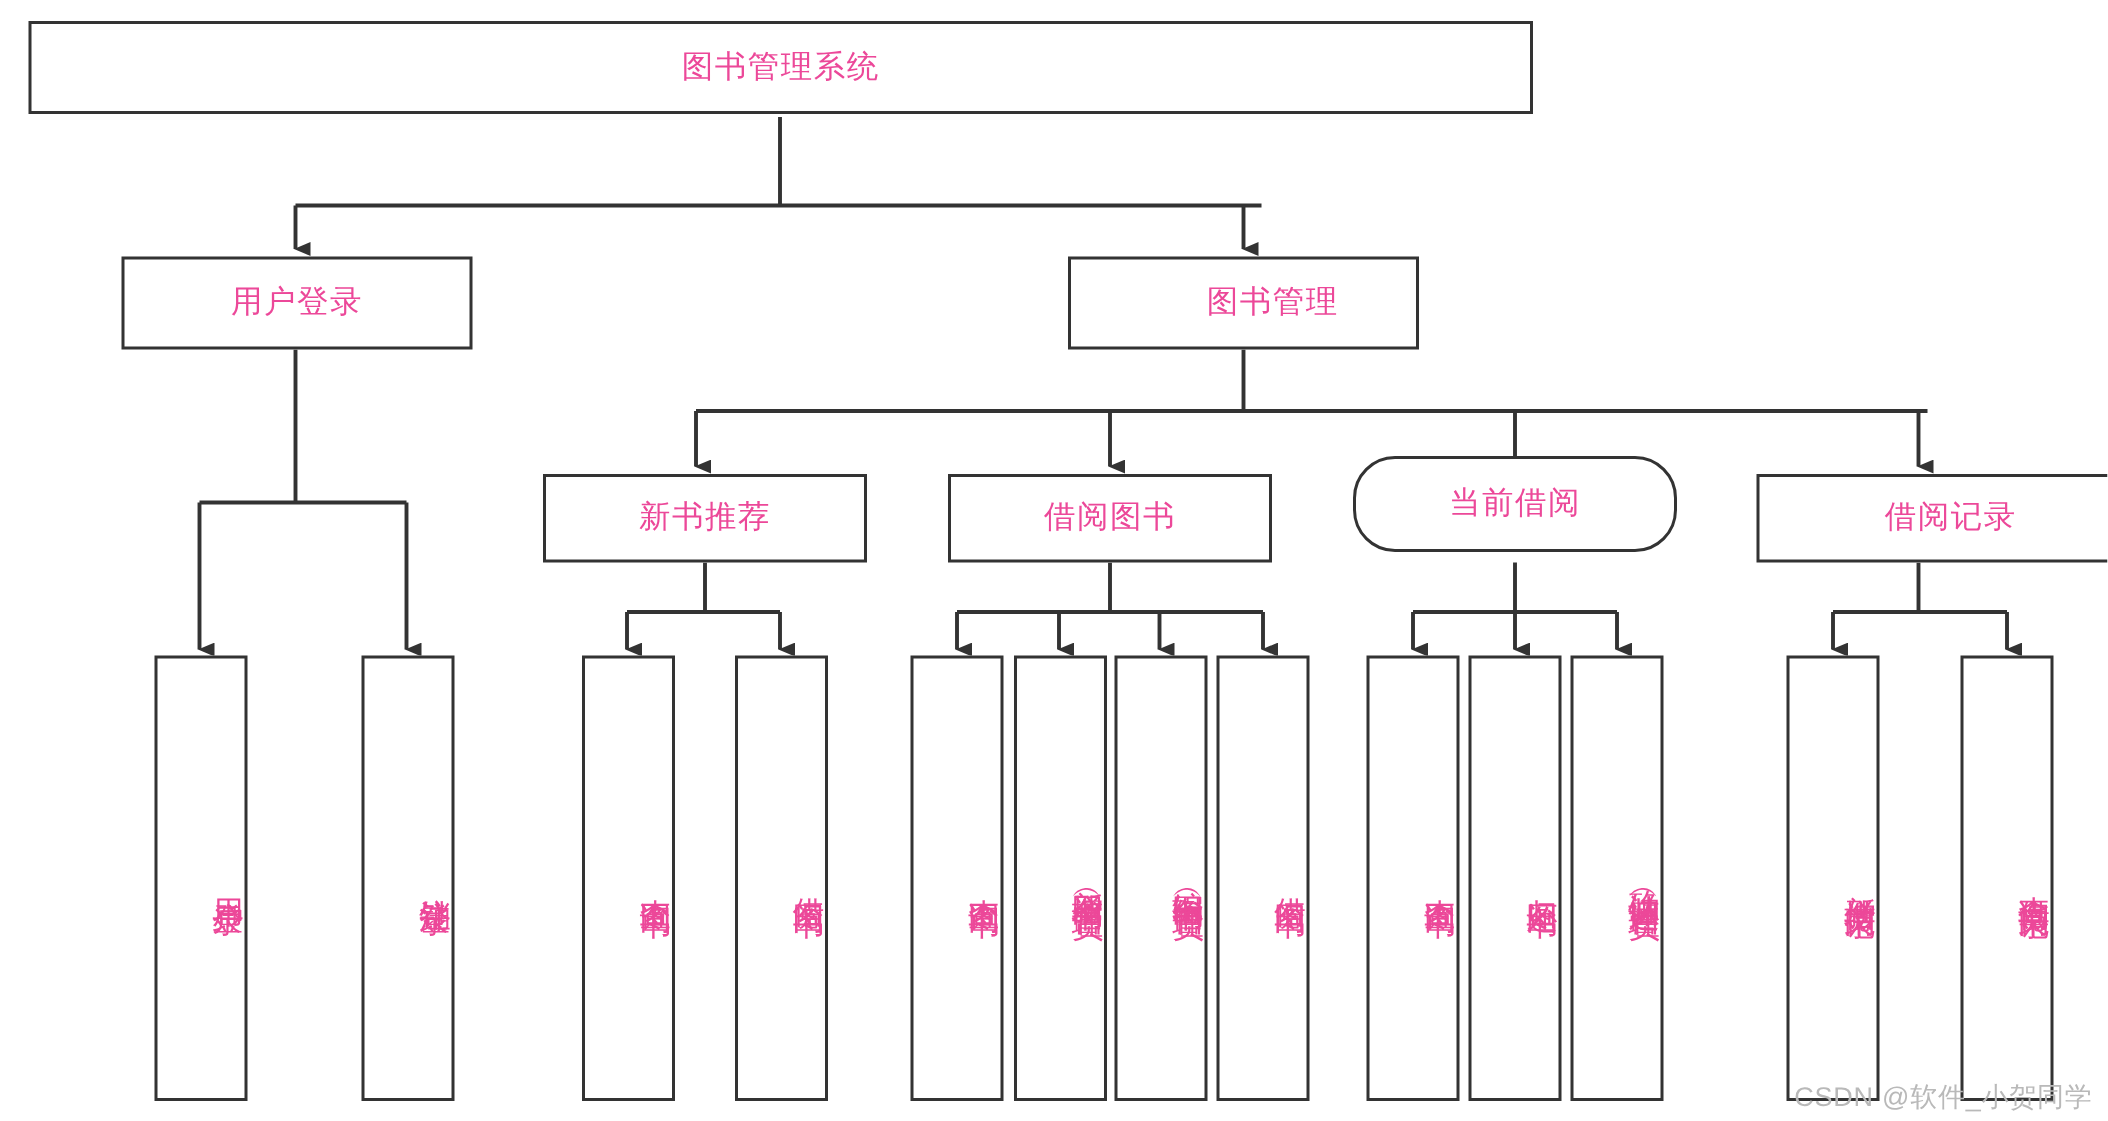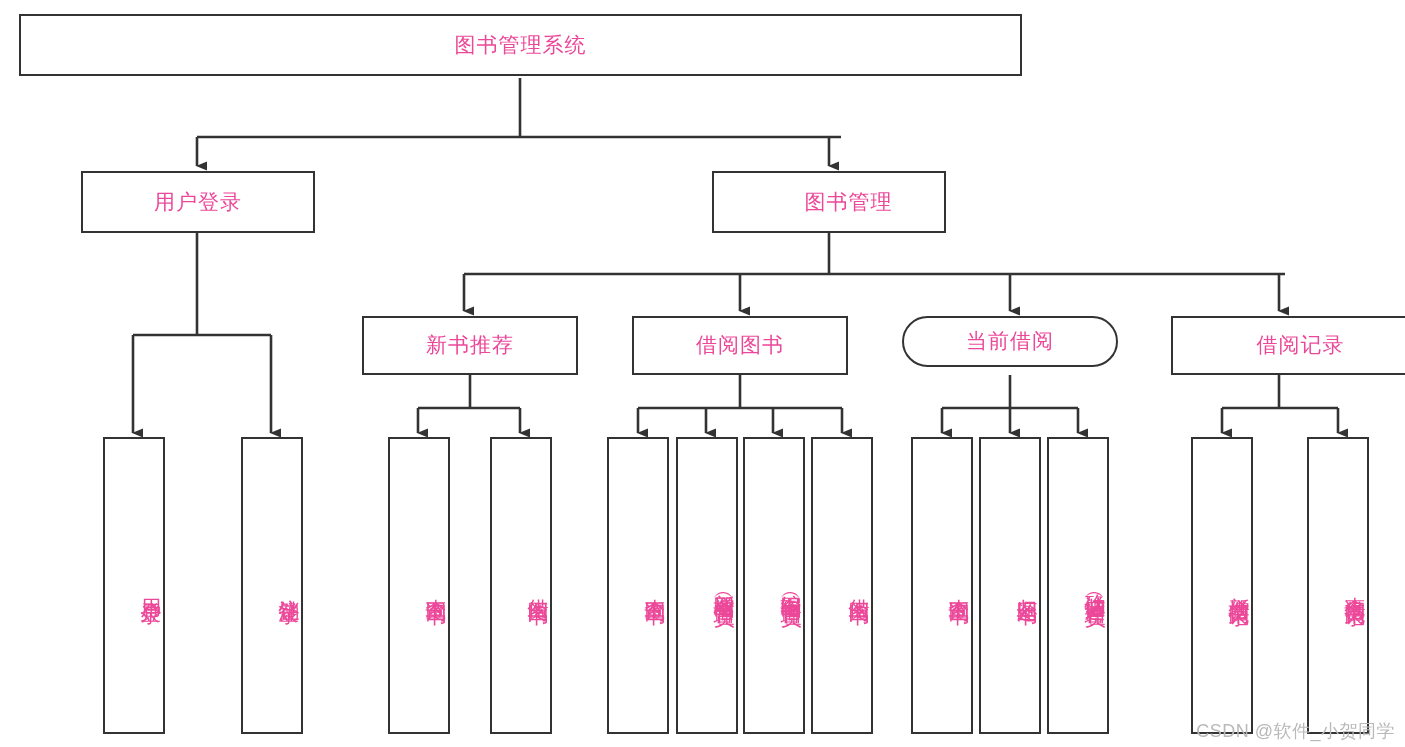--- a/index.html
+++ b/index.html
@@ -129,21 +129,21 @@
   <div class="node h" style="left:712px; top:171px; width:234px; height:62px;padding-left:39px;">
     <span>图书管理</span>
   </div>
 
   <div class="node h" style="left:362px; top:316px; width:216px; height:59px;">
     <span>新书推荐</span>
   </div>
   <div class="node h" style="left:632px; top:316px; width:216px; height:59px;">
     <span>借阅图书</span>
   </div>
-  <div class="node h" style="left:902px; top:316px; width:216px; height:51px;border-radius:28px;">
+  <div class="node h" style="left:902px; top:304px; width:216px; height:64px;border-radius:28px;">
     <span>当前借阅</span>
   </div>
   <div class="node h" style="left:1171px; top:316px; width:259px; height:59px;">
     <span>借阅记录</span>
   </div>
 
   <div class="node v" style="left:103px; top:437px; width:62px; height:297px;">
     <span>用户登录</span>
   </div>
   <div class="node v" style="left:241px; top:437px; width:62px; height:297px;">

